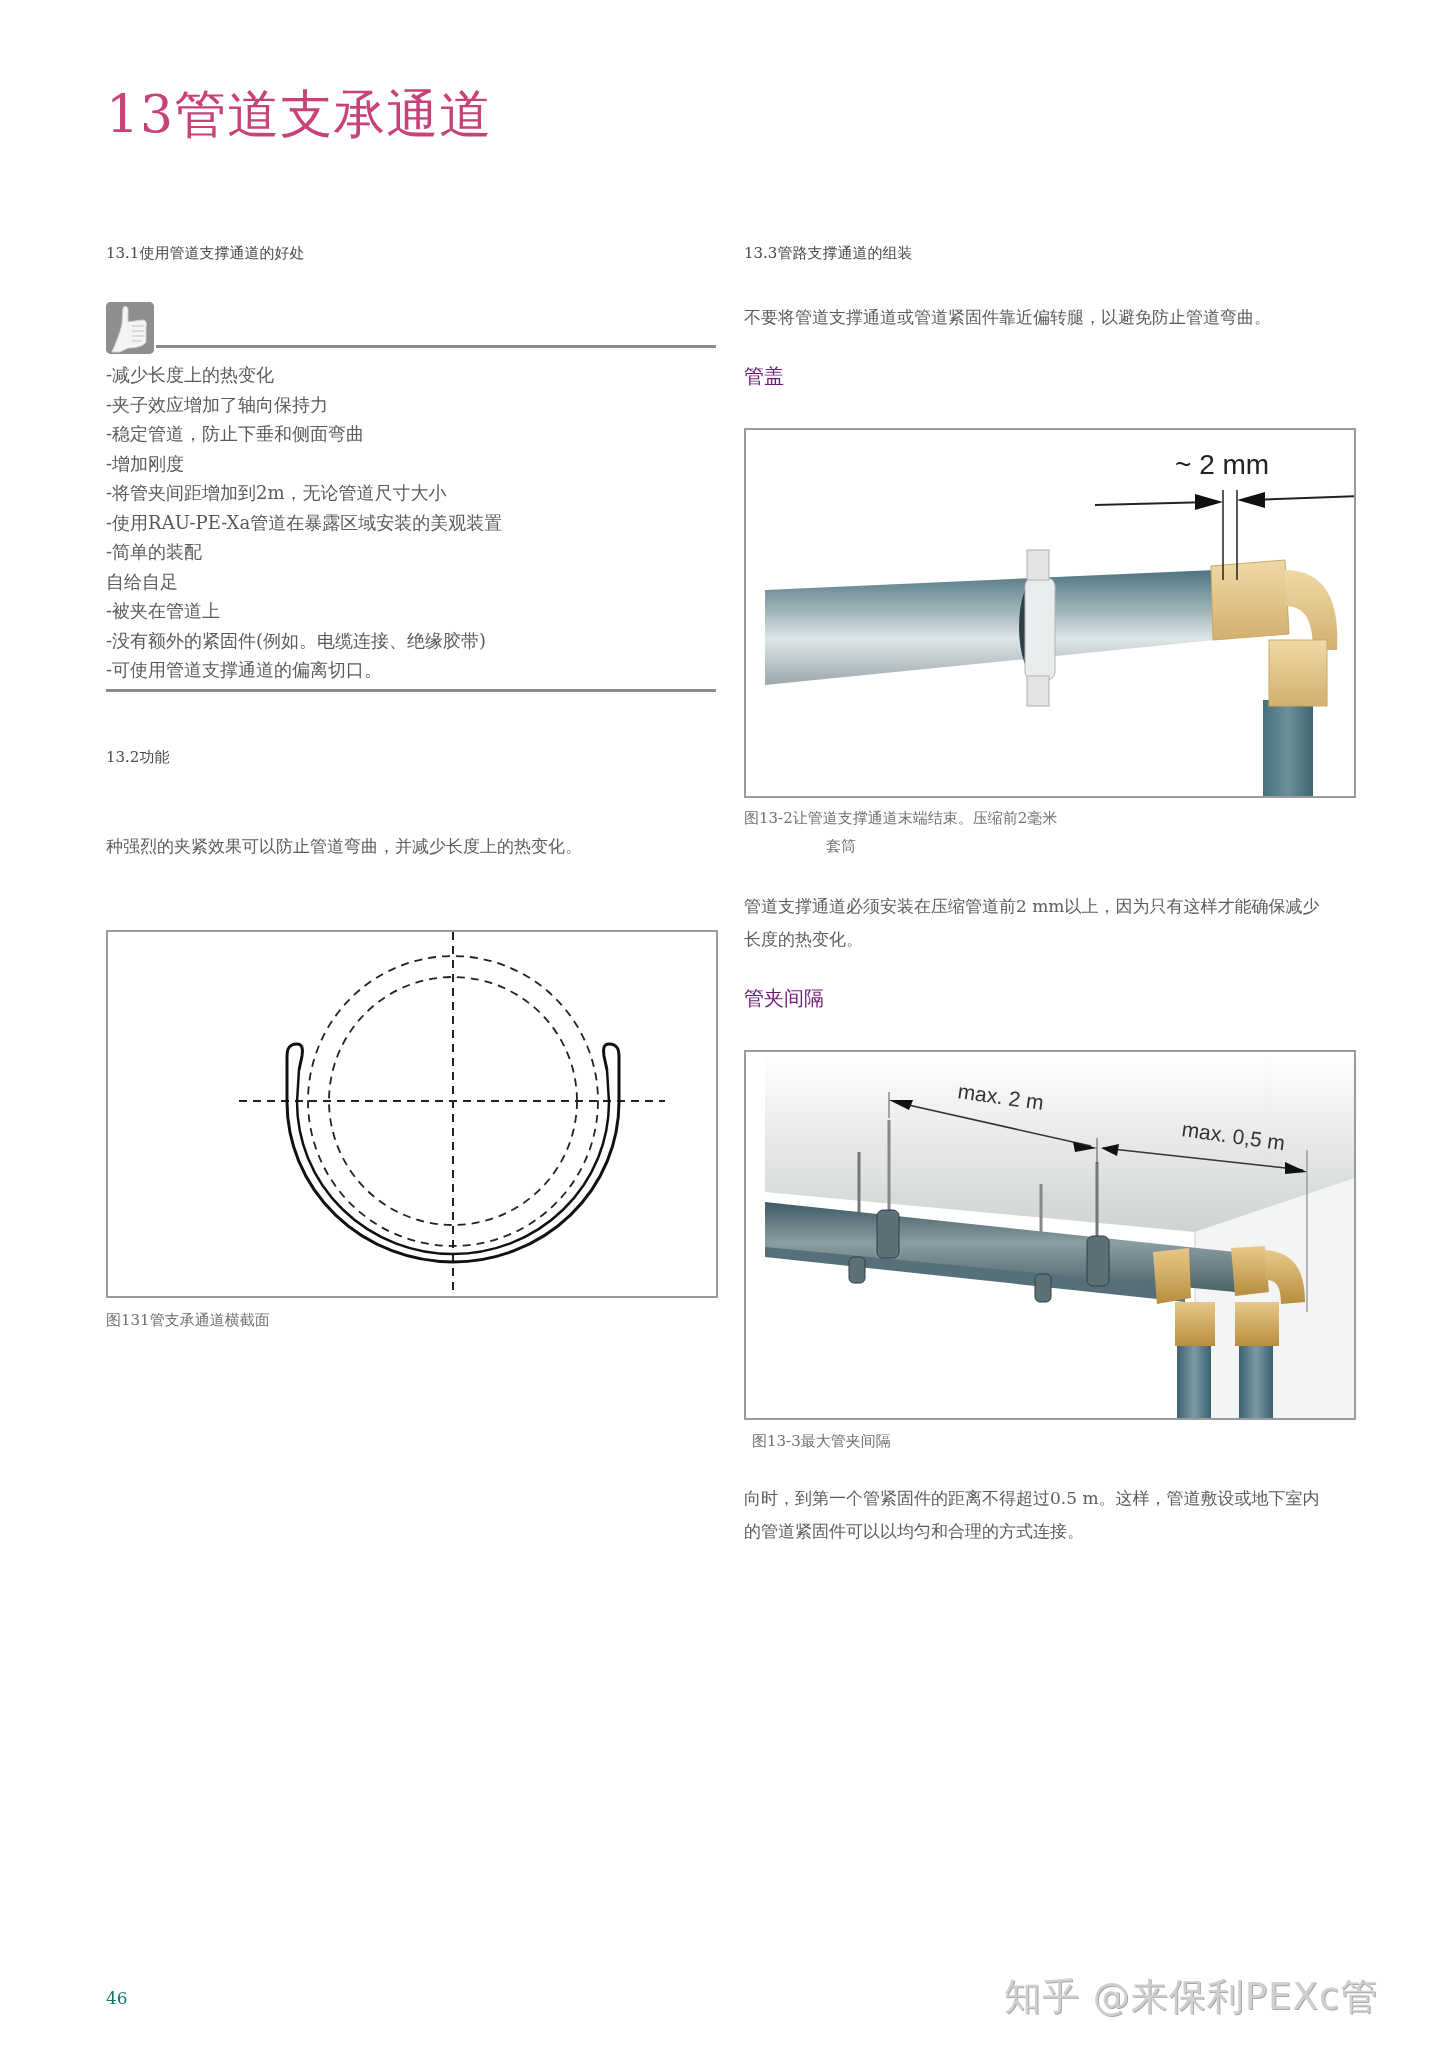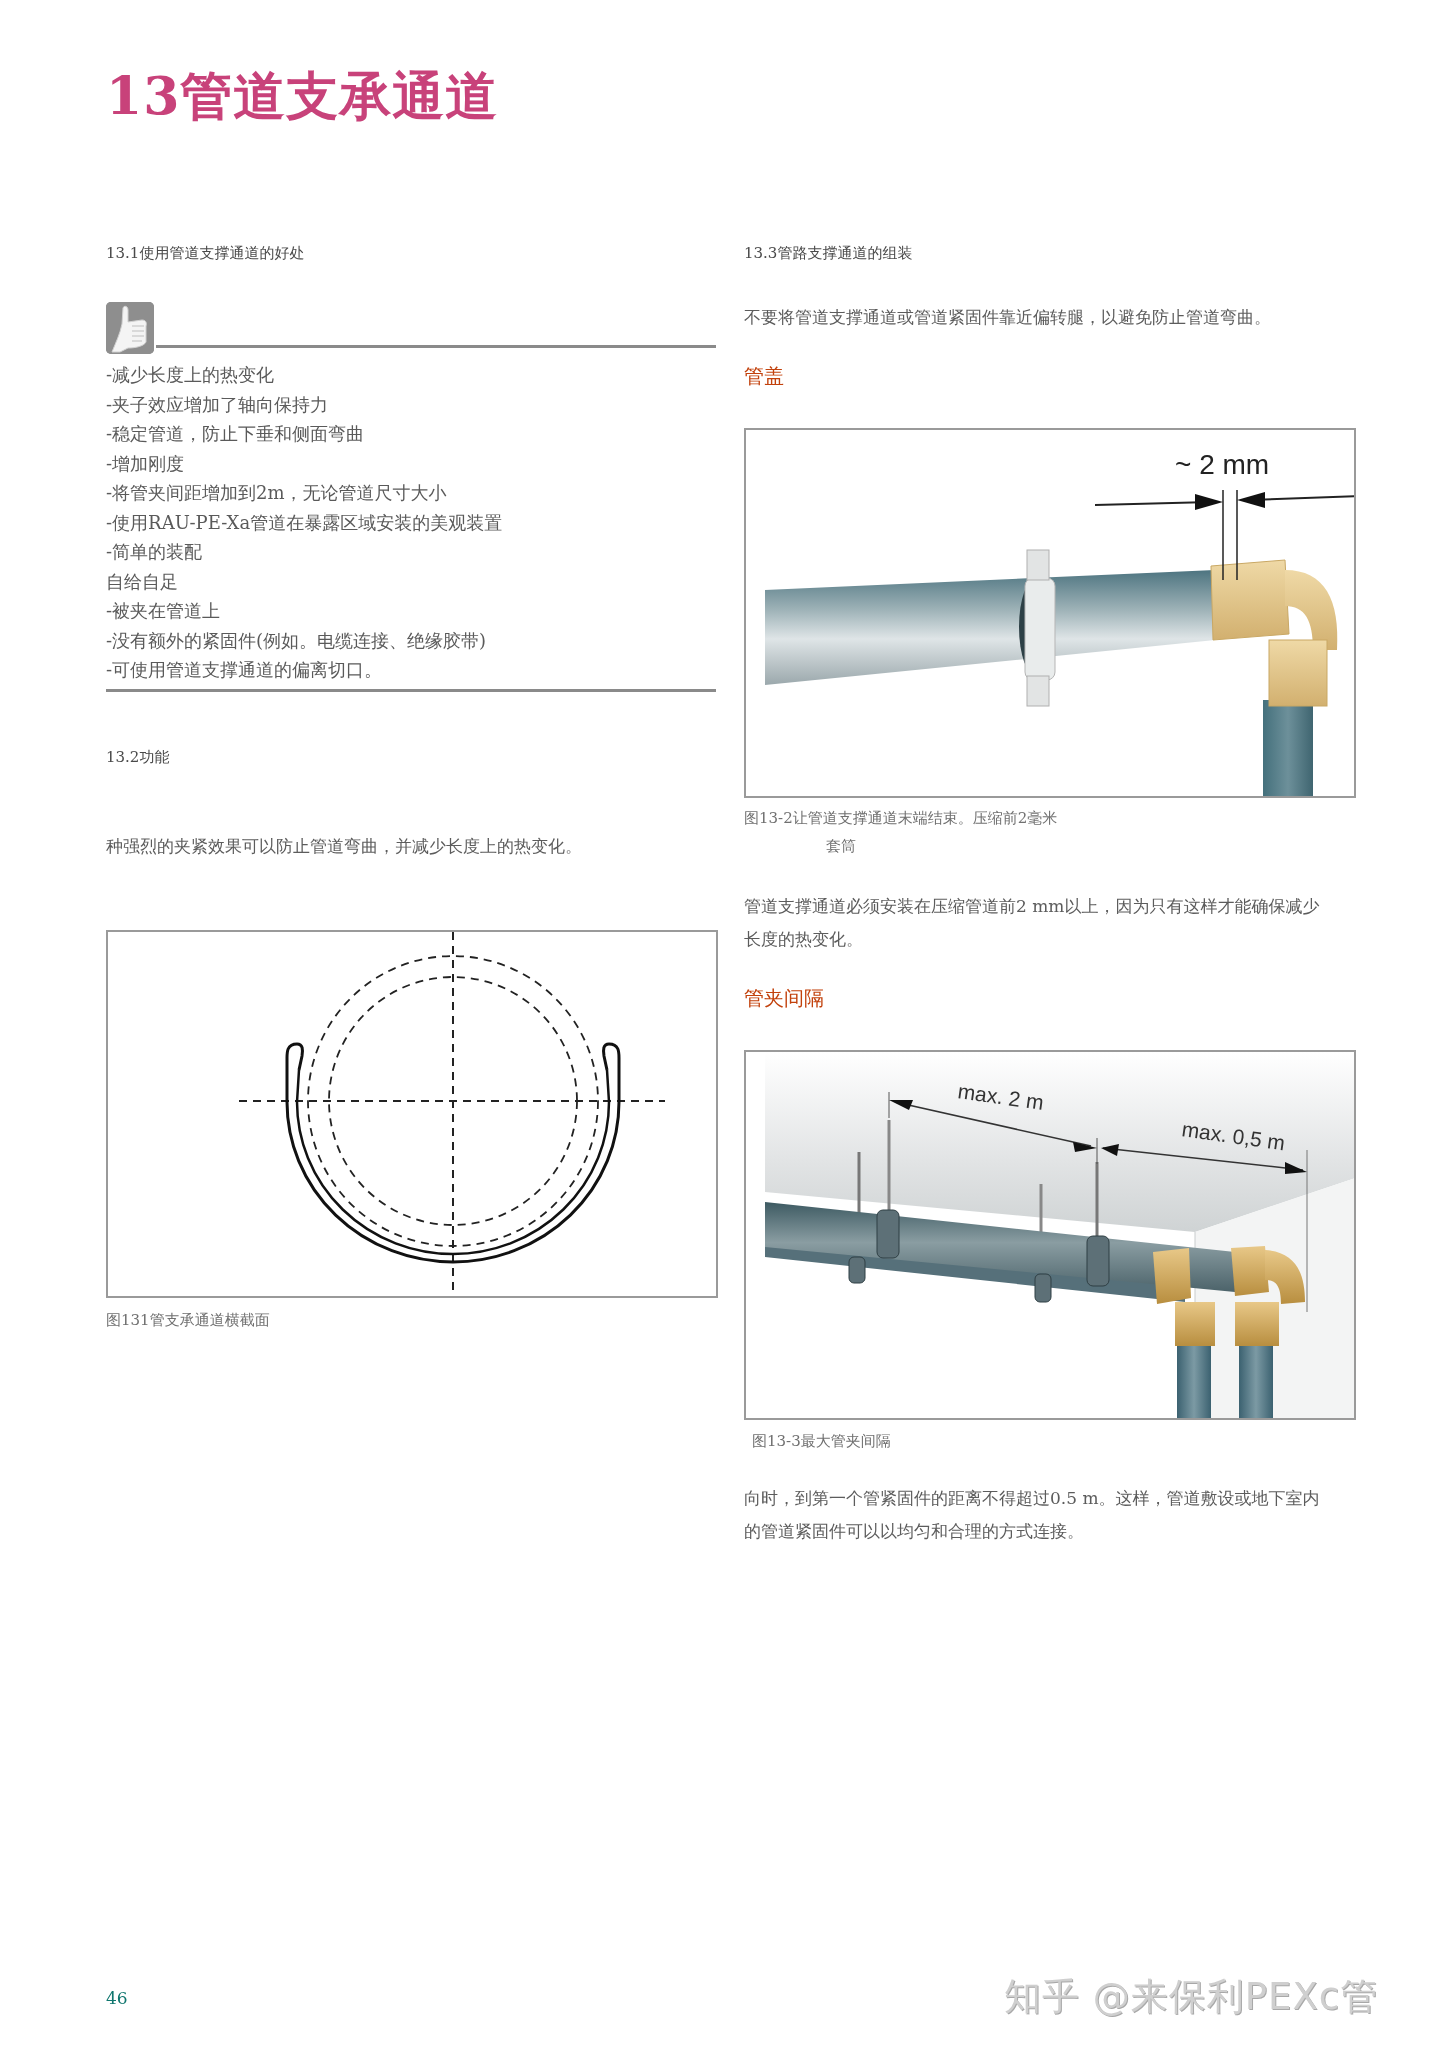--- a/index.html
+++ b/index.html
@@ -1,32 +1,32 @@
 <!DOCTYPE html>
 <html><head>
   <meta charset="utf-8">
   <style>
     * { box-sizing: border-box; margin: 0; padding: 0; }
     html, body { width: 1448px; height: 2048px; background: #ffffff; overflow: hidden; }
     body { position: relative; font-family: "DejaVu Serif", "Liberation Serif", serif; color: #5a5a5a; }
 
     .page-title {
-      position: absolute; left: 106px; top: 62px;
+      position: absolute; left: 106px; top: 80px;
       font-family: "DejaVu Serif", "Liberation Serif", serif;
-      font-size: 52px; color: #c8427a; font-weight: bold; letter-spacing: 1px;
+      font-size: 52px; color: #c8427a; font-weight: normal; letter-spacing: 1px;
     }
 
     .col { position: absolute; top: 0; }
     .col-left { left: 106px; width: 610px; }
     .col-right { left: 744px; width: 612px; }
 
     .h2 { position: absolute; font-size: 15px; color: #4a4a4a; white-space: nowrap; }
     .body-text { position: absolute; font-size: 17px; line-height: 33px; color: #5c5c5c; }
     .caption { position: absolute; font-size: 15px; color: #707070; line-height: 28px; }
-    .subhead { position: absolute; font-size: 20px; color: #c2410c; }
+    .subhead { position: absolute; font-size: 20px; color: #701a75; }
 
     
     .thumb-icon {
       position: absolute; left: 0; top: 302px; width: 48px; height: 52px;
       background: #8c8c8c; border-radius: 5px; overflow: hidden;
     }
     .rule { position: absolute; height: 3px; background: #8a8a8a; }
     .benefits { position: absolute; left: 0; top: 360px; list-style: none; font-size: 18px; line-height: 29.5px; color: #5a5a5a; }
     .benefits li { white-space: nowrap; }
 

